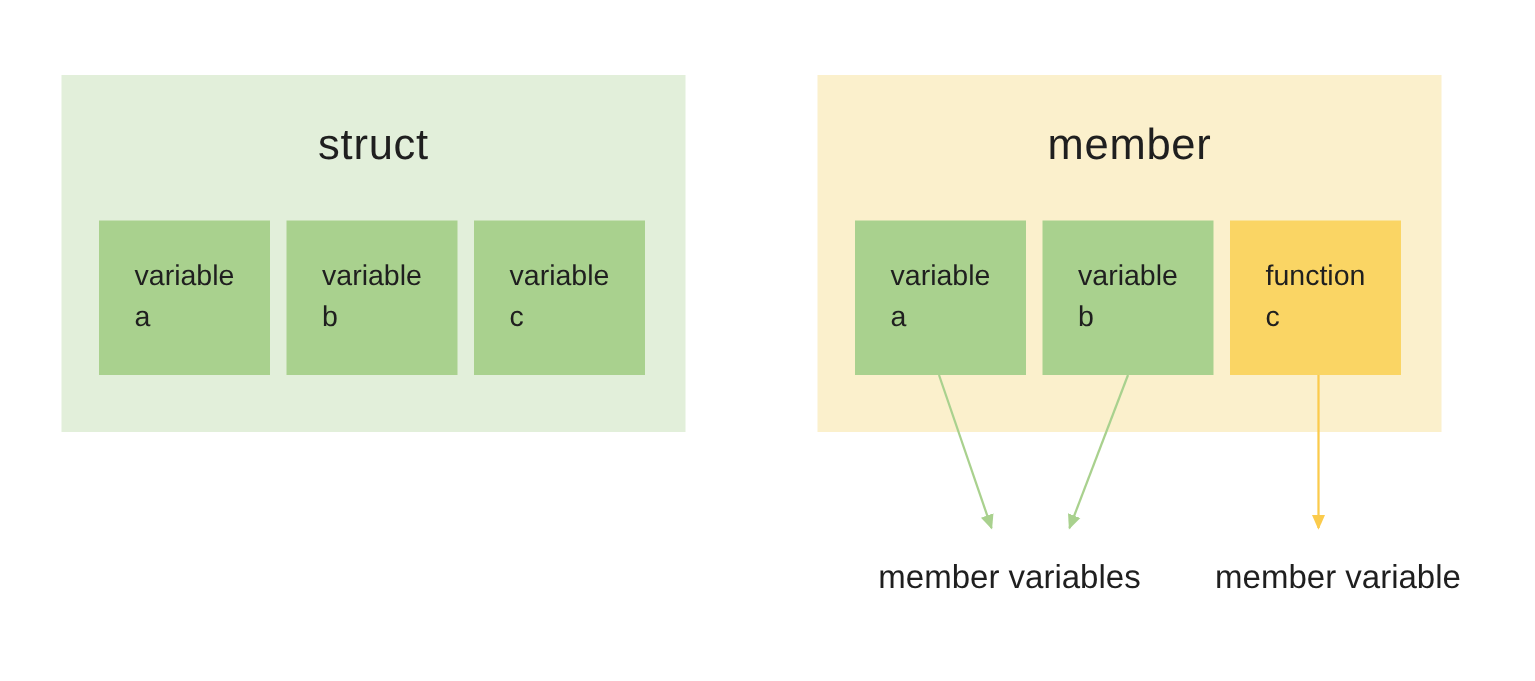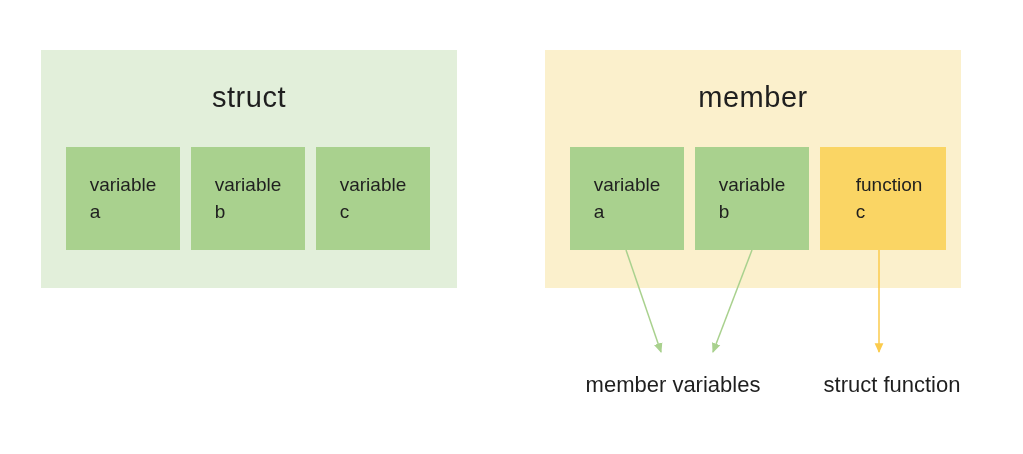--- a/index.html
+++ b/index.html
@@ -39,21 +39,21 @@
     align-items: center;
     justify-content: center;
     font-size: 19px;
     line-height: 1.42;
     white-space: pre-line;
     background: var(--box_green);
   }
   .inner-box.pos1 { left: 25px; }
   .inner-box.pos2 { left: 150px; }
   .inner-box.pos3 { left: 275px; }
-  .inner-box.fn   { background: var(--box_yellow); padding-left: 12px; }
+  .inner-box.fn   { background: var(--box_yellow); }
   .arrows {
     position: absolute;
     left: 0;
     top: 0;
     width: 1023px;
     height: 454px;
     pointer-events: none;
   }
   .arrow-line { stroke-width: 1.5; fill: none; }
   .arrow-green  { stroke: var(--arrow_green); }
@@ -103,15 +103,15 @@
       <marker id="head-yellow" viewBox="0 0 10 10" refX="8" refY="5" markerWidth="11" markerHeight="11" orient="auto" markerUnits="userSpaceOnUse">
         <path d="M0,1 L9,5 L0,9 z" class="head-yellow"></path>
       </marker>
     </defs>
     <line class="arrow-line arrow-green" x1="626" y1="250" x2="661" y2="352" marker-end="url(#head-green)"></line>
     <line class="arrow-line arrow-green" x1="752" y1="250" x2="713" y2="352" marker-end="url(#head-green)"></line>
     <line class="arrow-line arrow-yellow" x1="879" y1="250" x2="879" y2="352" marker-end="url(#head-yellow)"></line>
   </svg>
 
   <div class="note vars">member variables</div>
-  <div class="note func">struct function</div>
+  <div class="note func">member variable</div>
 
 </div>
 
 </body></html>

